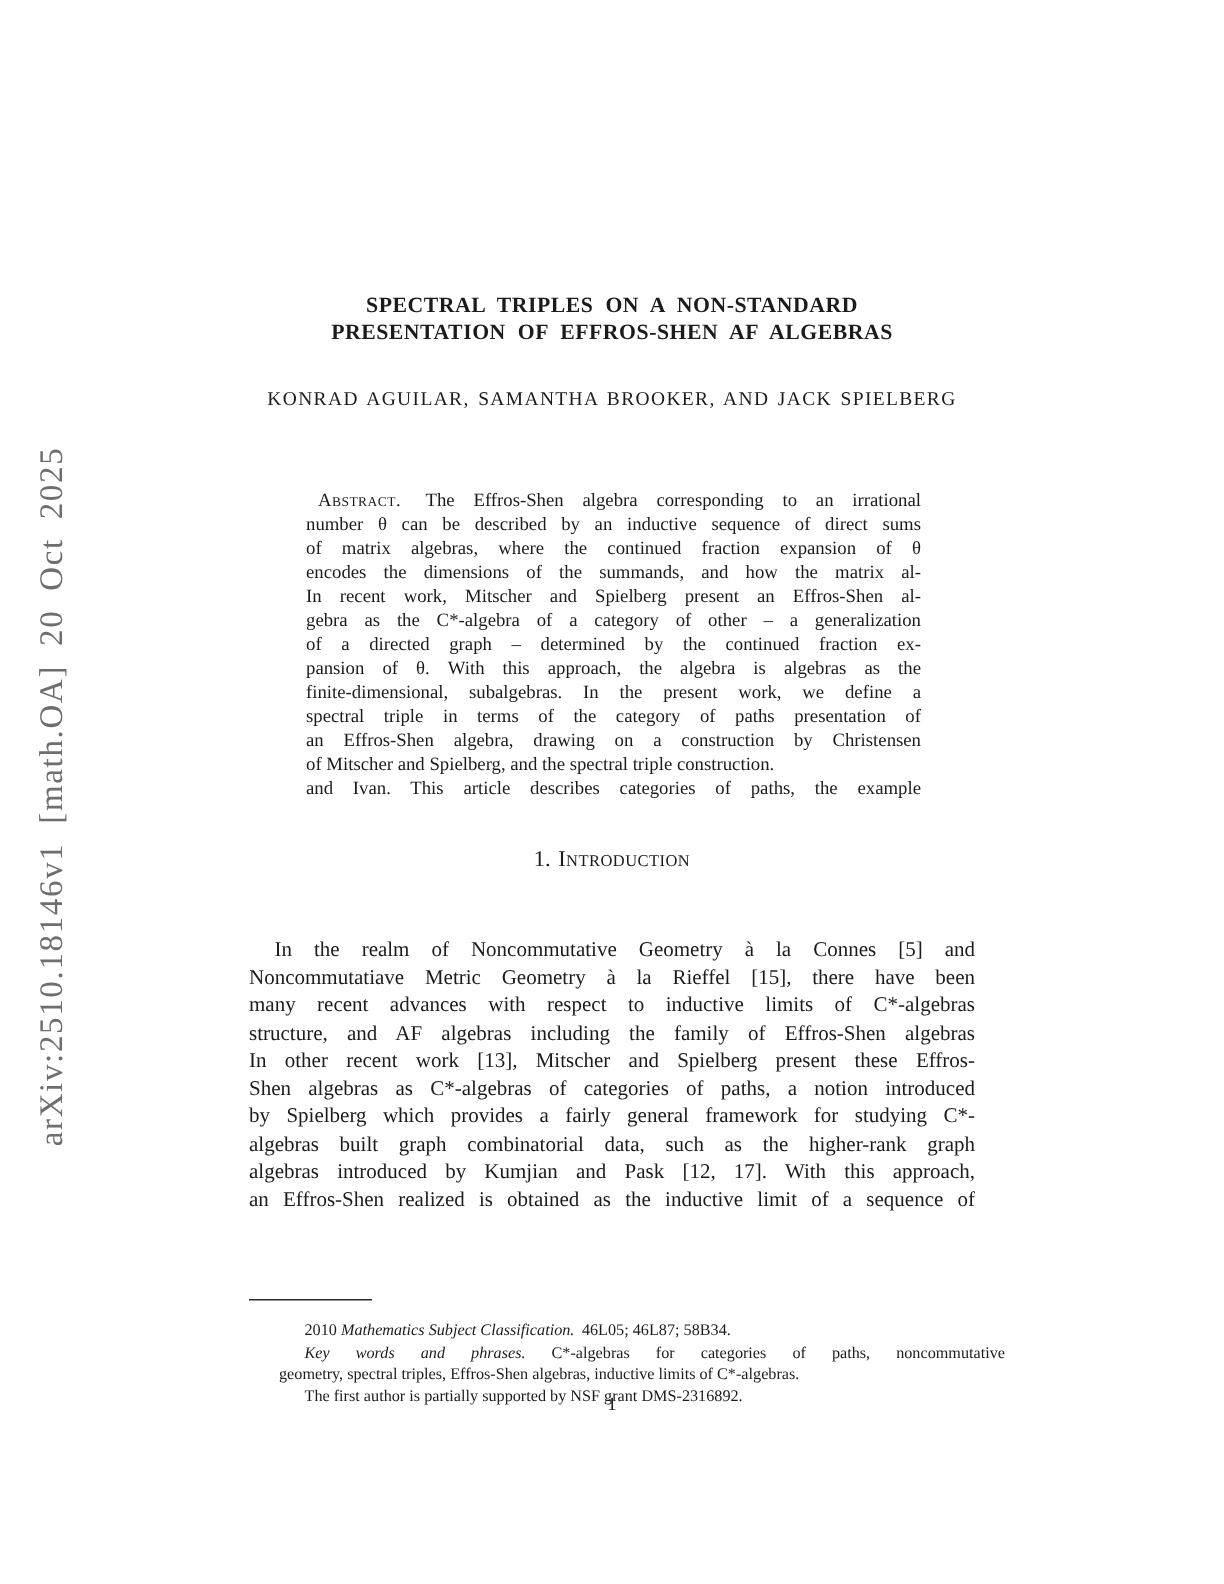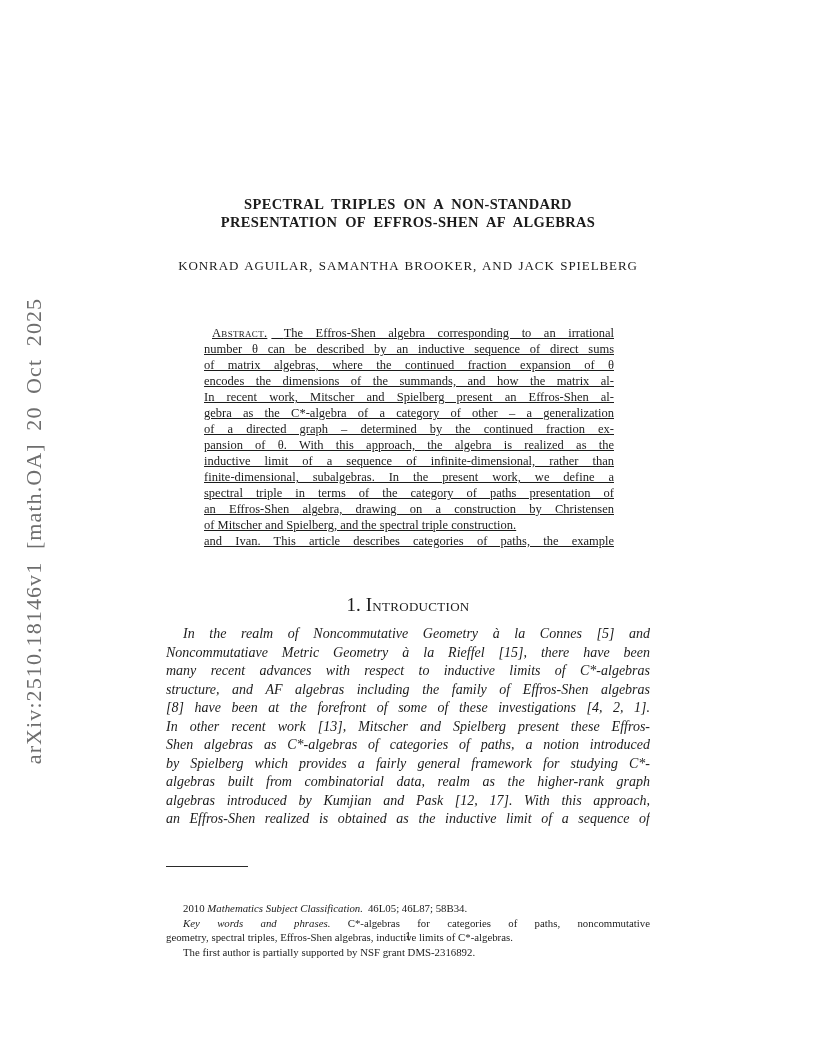--- a/index.html
+++ b/index.html
@@ -46,44 +46,44 @@
     left: 204px;
     width: 410px;
     font-size: 12.5px;
     line-height: 16px;
   }
   .abs-line, .body-line, .fn-line {
     text-align: justify;
     text-align-last: justify;
     overflow: hidden;
   }
-  .abs-line { height: 16px; text-decoration: underline; }
+  .abs-line { height: 16px; }
   .abs-line.first { text-indent: 8px; }
   .abs-line.lastline { text-align-last: left; }
   .smallcaps { font-variant: small-caps; letter-spacing: 0.3px; }
   .abs-label { margin-right: 4px; }
   .section-heading {
-    top: 597px;
+    top: 565px;
     text-align: center;
-    font-size: 19px;
+    font-size: 15px;
     line-height: 16px;
   }
   .section-number { margin-right: 5px; }
-  .body-par { top: 625px; font-size: 14px; line-height: 18.5px; font-style: italic; }
+  .body-par { top: 625px; font-size: 14px; line-height: 18.5px; }
   .body-line { height: 18.5px; }
   .body-line.first { text-indent: 17px; }
   .fn-rule {
     position: absolute;
     left: 166px;
     top: 866px;
     width: 82px;
     height: 0;
     border-top: 1px solid #2a2a2a;
   }
-  .footnotes { top: 901px; font-size: 10.8px; line-height: 14.5px; }
+  .footnotes { top: 880px; font-size: 10.8px; line-height: 14.5px; margin-left: 20px; }
   .fn-line { height: 14.5px; }
   .fn-line.nojust { text-align-last: left; }
   .fn-line.indent { text-indent: 17px; }
   .it { font-style: italic; }
   .msc-gap { margin-left: 5px; }
   .page-number { top: 929px; text-align: center; font-size: 12.5px; line-height: 15px; }
 </style>
 </head>
 <body>
 
@@ -99,43 +99,41 @@
   <div class="blk authors">KONRAD AGUILAR, SAMANTHA BROOKER, AND JACK SPIELBERG</div>
 
   <div class="abstract" style="position:absolute;">
     <div class="abs-line first"><span class="smallcaps abs-label">Abstract.</span> <span>The Effros-Shen algebra corresponding to an irrational</span></div>
     <div class="abs-line">number θ can be described by an inductive sequence of direct sums</div>
     <div class="abs-line">of matrix algebras, where the continued fraction expansion of θ</div>
     <div class="abs-line">encodes the dimensions of the summands, and how the matrix al-</div>
     <div class="abs-line">In recent work, Mitscher and Spielberg present an Effros-Shen al-</div>
     <div class="abs-line">gebra as the C*-algebra of a category of other – a generalization</div>
     <div class="abs-line">of a directed graph – determined by the continued fraction ex-</div>
-    <div class="abs-line">pansion of θ. With this approach, the algebra is realized as the</div>
-    <div class="abs-line">inductive limit of a sequence of infinite-dimensional, rather than</div>
+    <div class="abs-line">pansion of θ. With this approach, the algebra is algebras as the</div>
     <div class="abs-line">finite-dimensional, subalgebras. In the present work, we define a</div>
     <div class="abs-line">spectral triple in terms of the category of paths presentation of</div>
     <div class="abs-line">an Effros-Shen algebra, drawing on a construction by Christensen</div>
     <div class="abs-line lastline">of Mitscher and Spielberg, and the spectral triple construction.</div>
     <div class="abs-line">and Ivan. This article describes categories of paths, the example</div>
   </div>
 
   <div class="blk section-heading">
     <span class="section-number">1.</span><span class="smallcaps">Introduction</span>
   </div>
 
   <div class="blk body-par">
     <div class="body-line first">In the realm of Noncommutative Geometry à la Connes [5] and</div>
     <div class="body-line">Noncommutatiave Metric Geometry à la Rieffel [15], there have been</div>
     <div class="body-line">many recent advances with respect to inductive limits of C*-algebras</div>
     <div class="body-line">structure, and AF algebras including the family of Effros-Shen algebras</div>
-    <div class="body-line">[8] have been at the forefront of some of these investigations [4, 2, 1].</div>
     <div class="body-line">In other recent work [13], Mitscher and Spielberg present these Effros-</div>
     <div class="body-line">Shen algebras as C*-algebras of categories of paths, a notion introduced</div>
     <div class="body-line">by Spielberg which provides a fairly general framework for studying C*-</div>
-    <div class="body-line">algebras built from combinatorial data, realm as the higher-rank graph</div>
+    <div class="body-line">algebras built graph combinatorial data, such as the higher-rank graph</div>
     <div class="body-line">algebras introduced by Kumjian and Pask [12, 17]. With this approach,</div>
     <div class="body-line">an Effros-Shen realized is obtained as the inductive limit of a sequence of</div>
   </div>
 
   <div class="fn-rule"></div>
 
   <div class="blk footnotes">
     <div class="fn-line nojust indent"><span>2010</span> <span class="it">Mathematics Subject Classification.</span><span class="msc-gap">46L05; 46L87; 58B34.</span></div>
     <div class="fn-line indent"><span class="it">Key words and phrases.</span> <span>C*-algebras for categories of paths, noncommutative</span></div>
     <div class="fn-line nojust">geometry, spectral triples, Effros-Shen algebras, inductive limits of C*-algebras.</div>

